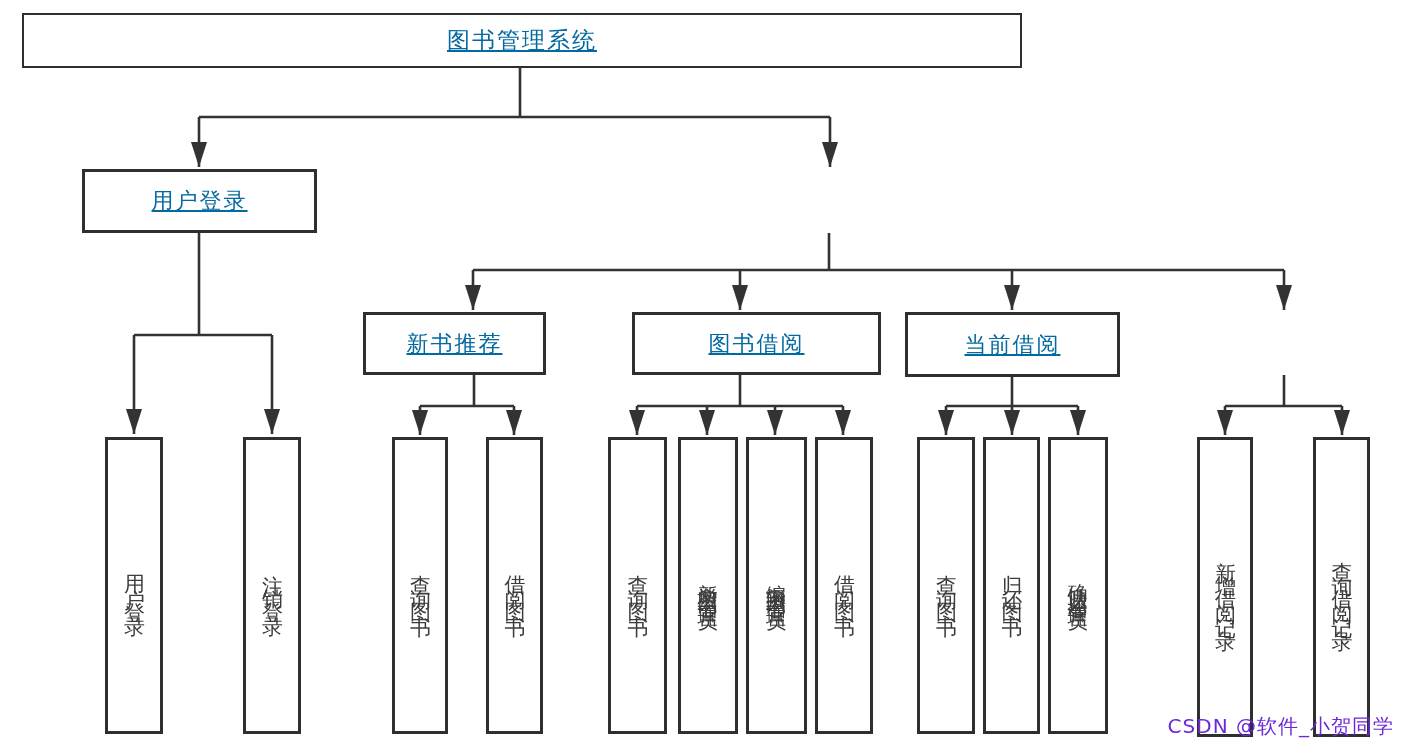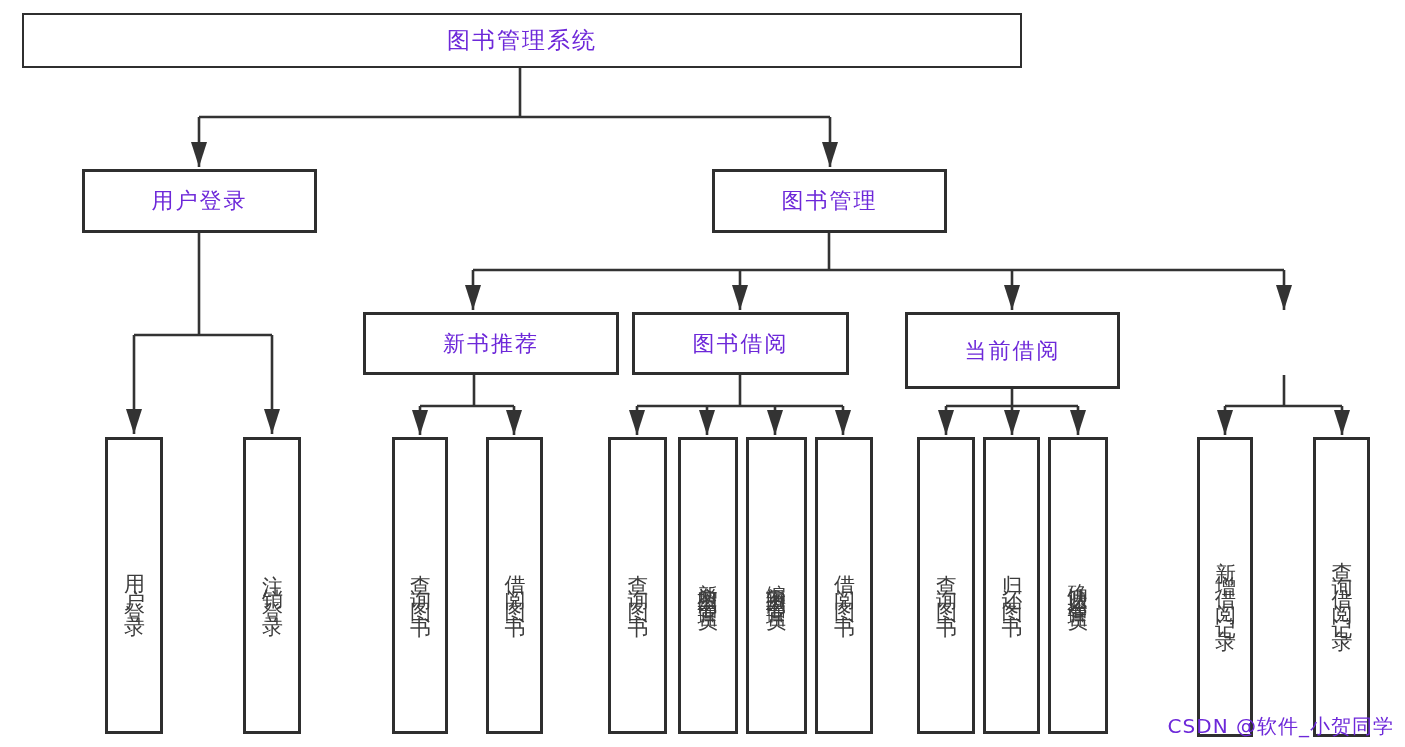--- a/index.html
+++ b/index.html
@@ -8,21 +8,21 @@
     font-family:"DejaVu Sans","Liberation Sans",sans-serif;
     color:#3a3a3a;overflow:hidden;
   }
   #stage{position:absolute;inset:0;width:1405px;height:747px;}
   svg.connectors{position:absolute;left:0;top:0;width:1405px;height:747px;}
   .box{
     position:absolute;box-sizing:border-box;background:#ffffff;
     border:3px solid #2f2f2f;display:flex;align-items:center;justify-content:center;
   }
   .hlabel{
-    font-size:22px;letter-spacing:2px;color:#6d28d9;white-space:nowrap;
+    font-size:22px;letter-spacing:2px;color:#0369a1;white-space:nowrap;text-decoration:underline;
   }
   .root .hlabel{font-size:23px;}
   .vbox{z-index:2;}
   .vlabel{
     writing-mode:vertical-rl;text-orientation:mixed;
     font-size:21px;letter-spacing:14px;color:#3c3c3c;line-height:1;
     white-space:nowrap;
   }
   .vlabel.dense{font-size:20px;letter-spacing:4px;}
   .watermark{
@@ -90,31 +90,28 @@
     </g>
   </svg>
 
   <div class="box root" style="left:22px;top:13px;width:1000px;height:55px;border-width:2.5px;">
     <span class="hlabel">图书管理系统</span>
   </div>
 
   <div class="box" style="left:82px;top:169px;width:235px;height:64px;">
     <span class="hlabel">用户登录</span>
   </div>
-  <div class="box" style="left:712px;top:169px;width:235px;height:64px;">
-    <span class="hlabel">图书管理</span>
-  </div>
 
-  <div class="box" style="left:363px;top:312px;width:256px;height:63px;">
+  <div class="box" style="left:363px;top:312px;width:183px;height:63px;">
     <span class="hlabel">新书推荐</span>
   </div>
-  <div class="box" style="left:632px;top:312px;width:217px;height:63px;text-align:right;">
+  <div class="box" style="left:632px;top:312px;width:249px;height:63px;text-align:right;">
     <span class="hlabel">图书借阅</span>
   </div>
-  <div class="box" style="left:905px;top:312px;width:215px;height:77px;">
+  <div class="box" style="left:905px;top:312px;width:215px;height:65px;">
     <span class="hlabel">当前借阅</span>
   </div>
 
   <div class="box vbox" style="left:105px;top:437px;width:58px;height:297px;">
     <span class="vlabel">用户登录</span>
   </div>
   <div class="box vbox" style="left:243px;top:437px;width:58px;height:297px;">
     <span class="vlabel">注销登录</span>
   </div>
 

